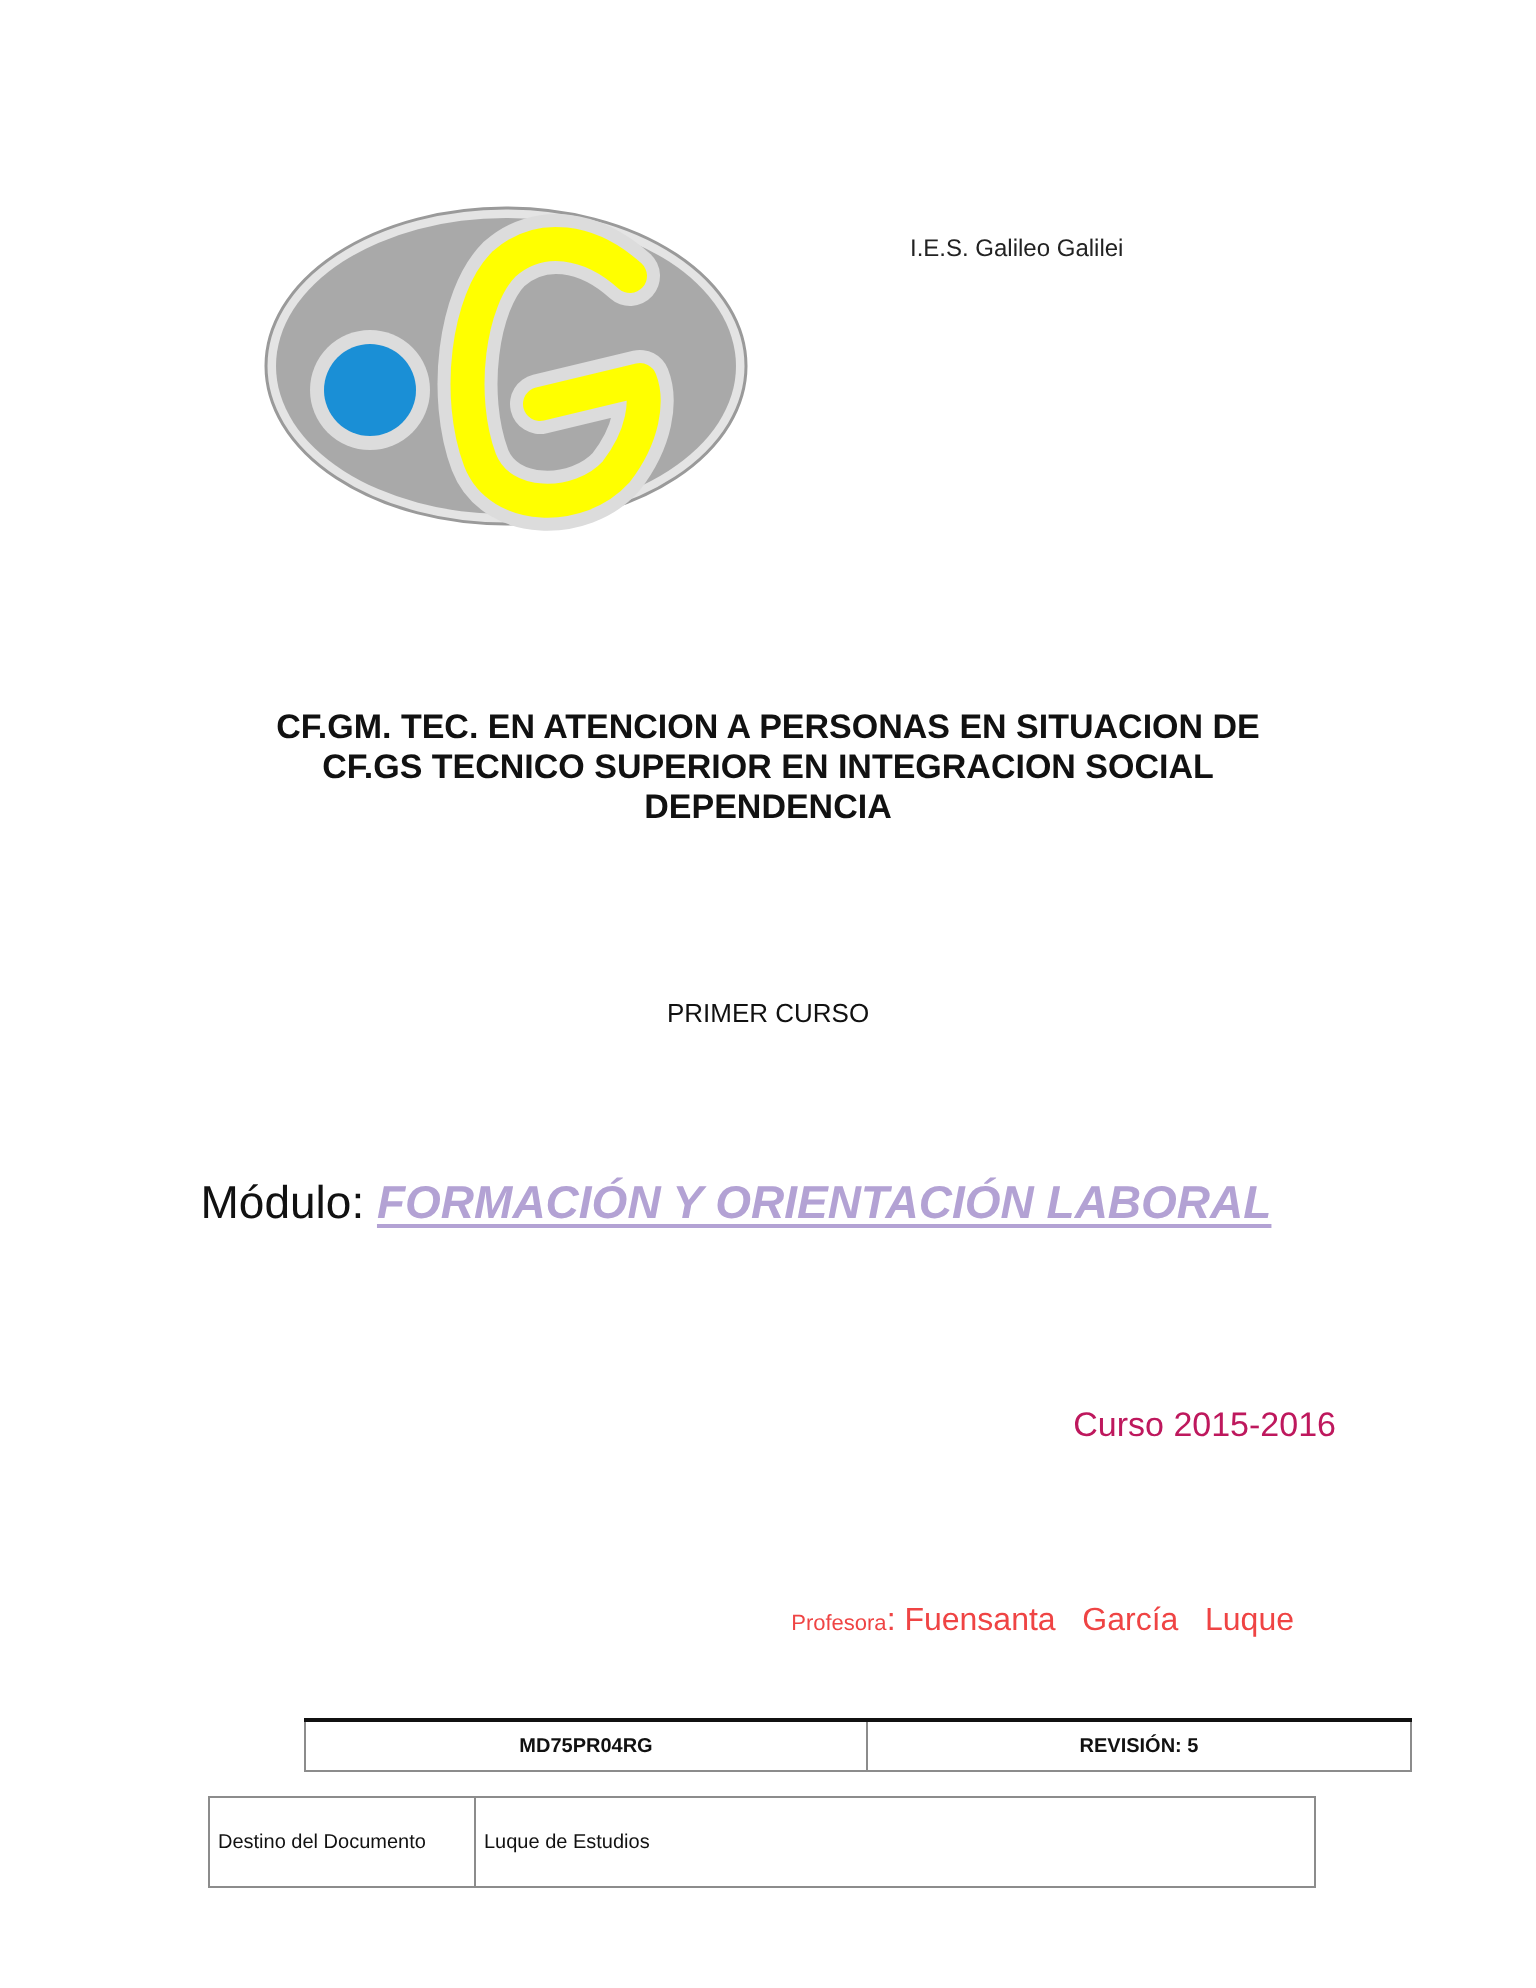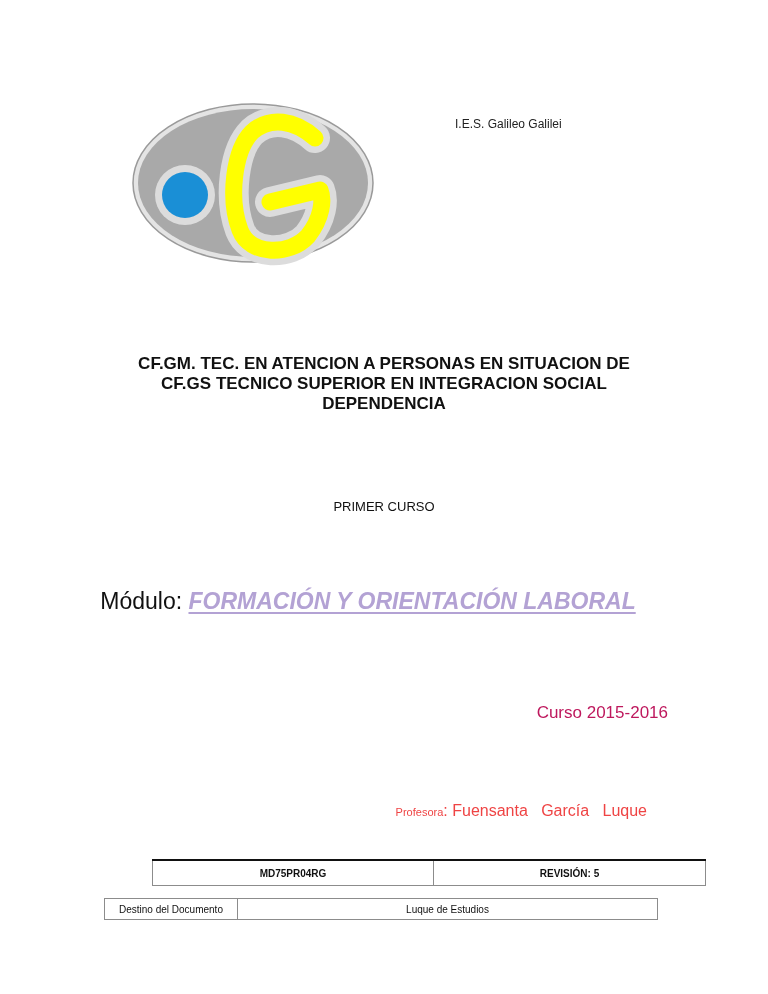--- a/index.html
+++ b/index.html
@@ -15,21 +15,21 @@
   .module .accent { color: #b3a2d4; font-weight: bold; font-style: italic; text-decoration: underline;
                     text-decoration-thickness: 2px; text-underline-offset: 3px; }
   .year { left: 100px; width: 568px; top: 703px; text-align: right; font-size: 17px; color: #be185d; }
   .teacher { right: 121px; top: 802px; font-size: 16px; color: #ef4444; white-space: pre; }
   .teacher .lbl { font-size: 11px; }
   table { border-collapse: collapse; font-size: 10px; color: #111; }
   .t1 { left: 104px; top: 859px; width: 554px; height: 26px; margin-left: 48px; }
   .t1 td { border: 1px solid #8c8c8c; text-align: center; font-weight: bold; height: 24px; padding: 0; }
   .t1 { border-top: 2px solid #111; }
   .t2 { left: 104px; top: 898px; width: 554px; height: 14px; }
-  .t2 td { border: 1px solid #8c8c8c; height: 12px; padding: 4px 4px; text-align: center; }
+  .t2 td { border: 1px solid #8c8c8c; height: 12px; padding: 16px 4px; text-align: left; }
 </style>
 </head>
 <body>
 
 <div class="abs school">I.E.S. Galileo Galilei</div>
 
 <div class="abs logo">
   <svg width="246" height="170" viewBox="0 0 246 170">
     <ellipse cx="123" cy="85" rx="120" ry="79" fill="#e4e4e4" stroke="#9a9a9a" stroke-width="1.5"></ellipse>
     <ellipse cx="123" cy="85" rx="115" ry="74" fill="#a9a9a9"></ellipse>

